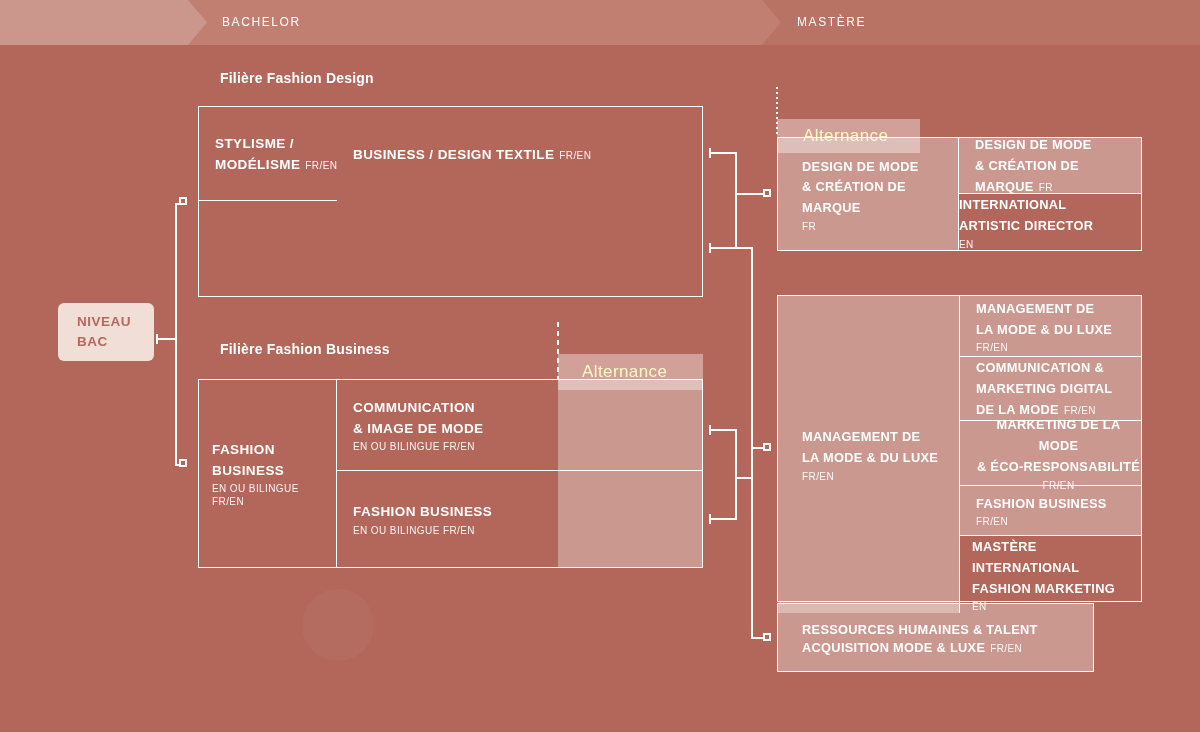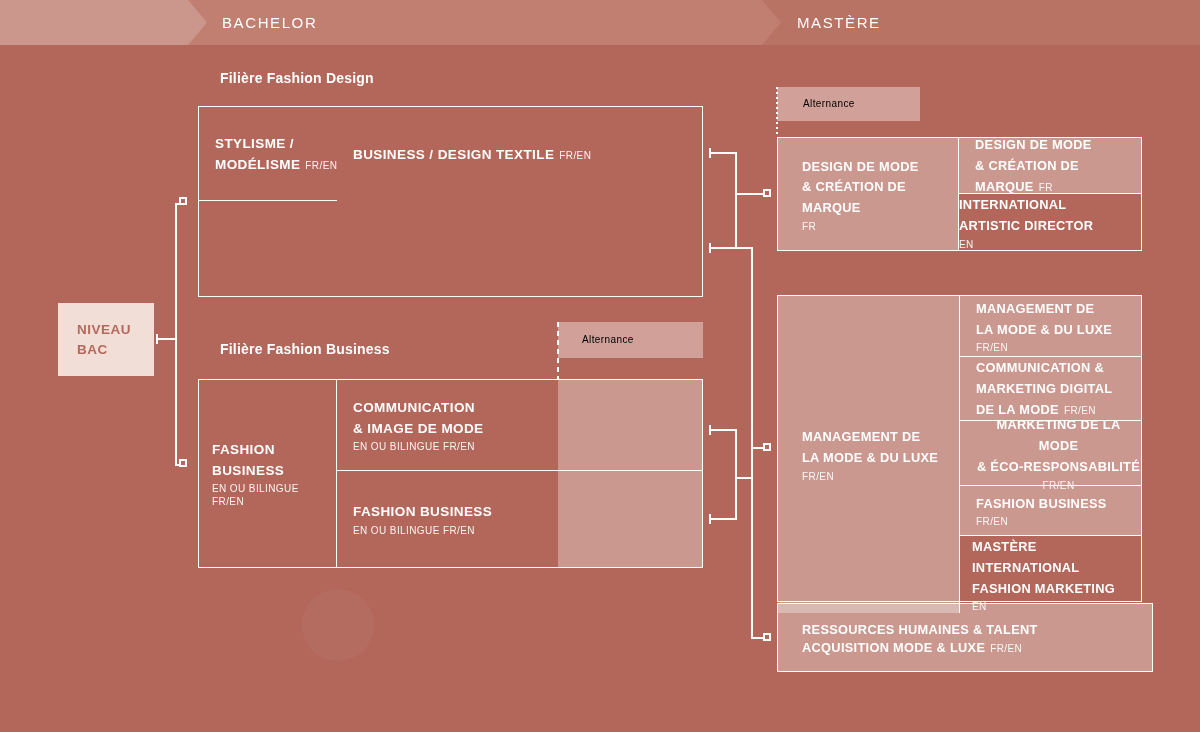--- a/index.html
+++ b/index.html
@@ -7,47 +7,47 @@
     position:relative;width:1200px;height:732px;overflow:hidden;
     background:var(--background,#b3675b);
     font-family:"Liberation Sans",sans-serif;
     -webkit-font-smoothing:antialiased;
   }
   
   .band-seg{position:absolute;top:0;height:45px;}
   .chev{clip-path:polygon(0 0,calc(100% - 19px) 0,100% 50%,calc(100% - 19px) 100%,0 100%);}
   .band-label{
     position:absolute;top:0;height:45px;line-height:45px;color:#fff;
-    font-size:15px;letter-spacing:1.6px;
+    font-size:12px;letter-spacing:1.6px;
   }
   
   .heading{position:absolute;color:#fff;font-size:14px;font-weight:bold;letter-spacing:.2px;}
   
   .entry{
-    position:absolute;left:58px;top:303px;width:96px;height:73px;box-sizing:border-box;
+    position:absolute;left:58px;top:303px;width:96px;height:58px;box-sizing:border-box;
     background:var(--entry-fill,#f0ded7);color:var(--entry-text,#b5685c);
     display:flex;align-items:center;padding-left:19px;
-    font-weight:bold;font-size:13.5px;letter-spacing:.5px;white-space:pre-line;line-height:1.45;
+    font-weight:bold;font-size:13.5px;letter-spacing:.5px;white-space:pre-line;line-height:1.45;border-radius:6px;
   }
   
   .matrix{position:absolute;display:grid;border:1.5px solid #fff;box-sizing:border-box;}
   .cell{display:flex;flex-direction:column;justify-content:center;box-sizing:border-box;color:#fff;}
   .cell .txt{line-height:1.3;}
   .t{font-weight:bold;font-size:13.5px;letter-spacing:.4px;white-space:pre-line;}
   .m .t{font-size:12.8px;letter-spacing:.3px;}
   .lang{font-weight:normal;font-size:10px;letter-spacing:.4px;opacity:.92;}
   .lang.inline{margin-left:5px;}
   .lang.block{display:block;white-space:pre-line;margin-top:2px;}
   .track-cell{grid-row:1 / -1;border-right:1.5px solid #fff;}
   .rb{border-bottom:1.5px solid #fff;}
   .fill{background:var(--box-fill,rgba(255,255,255,.32));}
   
   .alt-label{
     position:absolute;background:var(--label-fill,rgba(255,255,255,.38));
-    color:#000000;font-size:10px;letter-spacing:.4px;box-sizing:border-box;
+    color:#fef9c3;font-size:17px;letter-spacing:.4px;box-sizing:border-box;margin-top:32px;
   }
   .dash-v{position:absolute;width:2px;}
   
   .solo-box{
     position:absolute;border:1.5px solid #fff;box-sizing:border-box;
     background:var(--box-fill,rgba(255,255,255,.32));
     display:flex;flex-direction:column;justify-content:center;color:#fff;
   }
   
   .ln{position:absolute;background:#fff;}
@@ -148,21 +148,21 @@
     </div>
     <div class="cell rb fill" style="padding-left:16px;">
       <div class="txt"><span class="t">FASHION BUSINESS</span><span class="lang block">FR/EN</span></div>
     </div>
     <div class="cell" style="padding-left:12px;align-items:center;">
       <div class="txt"><span class="t">MASTÈRE INTERNATIONAL
 FASHION MARKETING</span><span class="lang block">EN</span></div>
     </div>
   </div>
 
-  <div class="solo-box m" style="left:777px;top:603px;width:376px;height:69px;padding-left:24px;">
+  <div class="solo-box m" style="left:777px;top:603px;width:317px;height:69px;padding-left:24px;">
     <div class="txt"><span class="t">RESSOURCES HUMAINES &amp; TALENT
 ACQUISITION MODE &amp; LUXE</span><span class="lang inline">FR/EN</span></div>
   </div>
 
   <div class="ln" style="left:156px;top:334px;width:2px;height:10px;"></div>
   <div class="ln" style="left:156px;top:338px;width:21px;height:2px;"></div>
   <div class="ln" style="left:175px;top:203px;width:2px;height:263px;"></div>
   <div class="ln" style="left:175px;top:203px;width:6px;height:2px;"></div>
   <div class="sq" style="left:179px;top:197px;"></div>
   <div class="ln" style="left:175px;top:464px;width:6px;height:2px;"></div>

